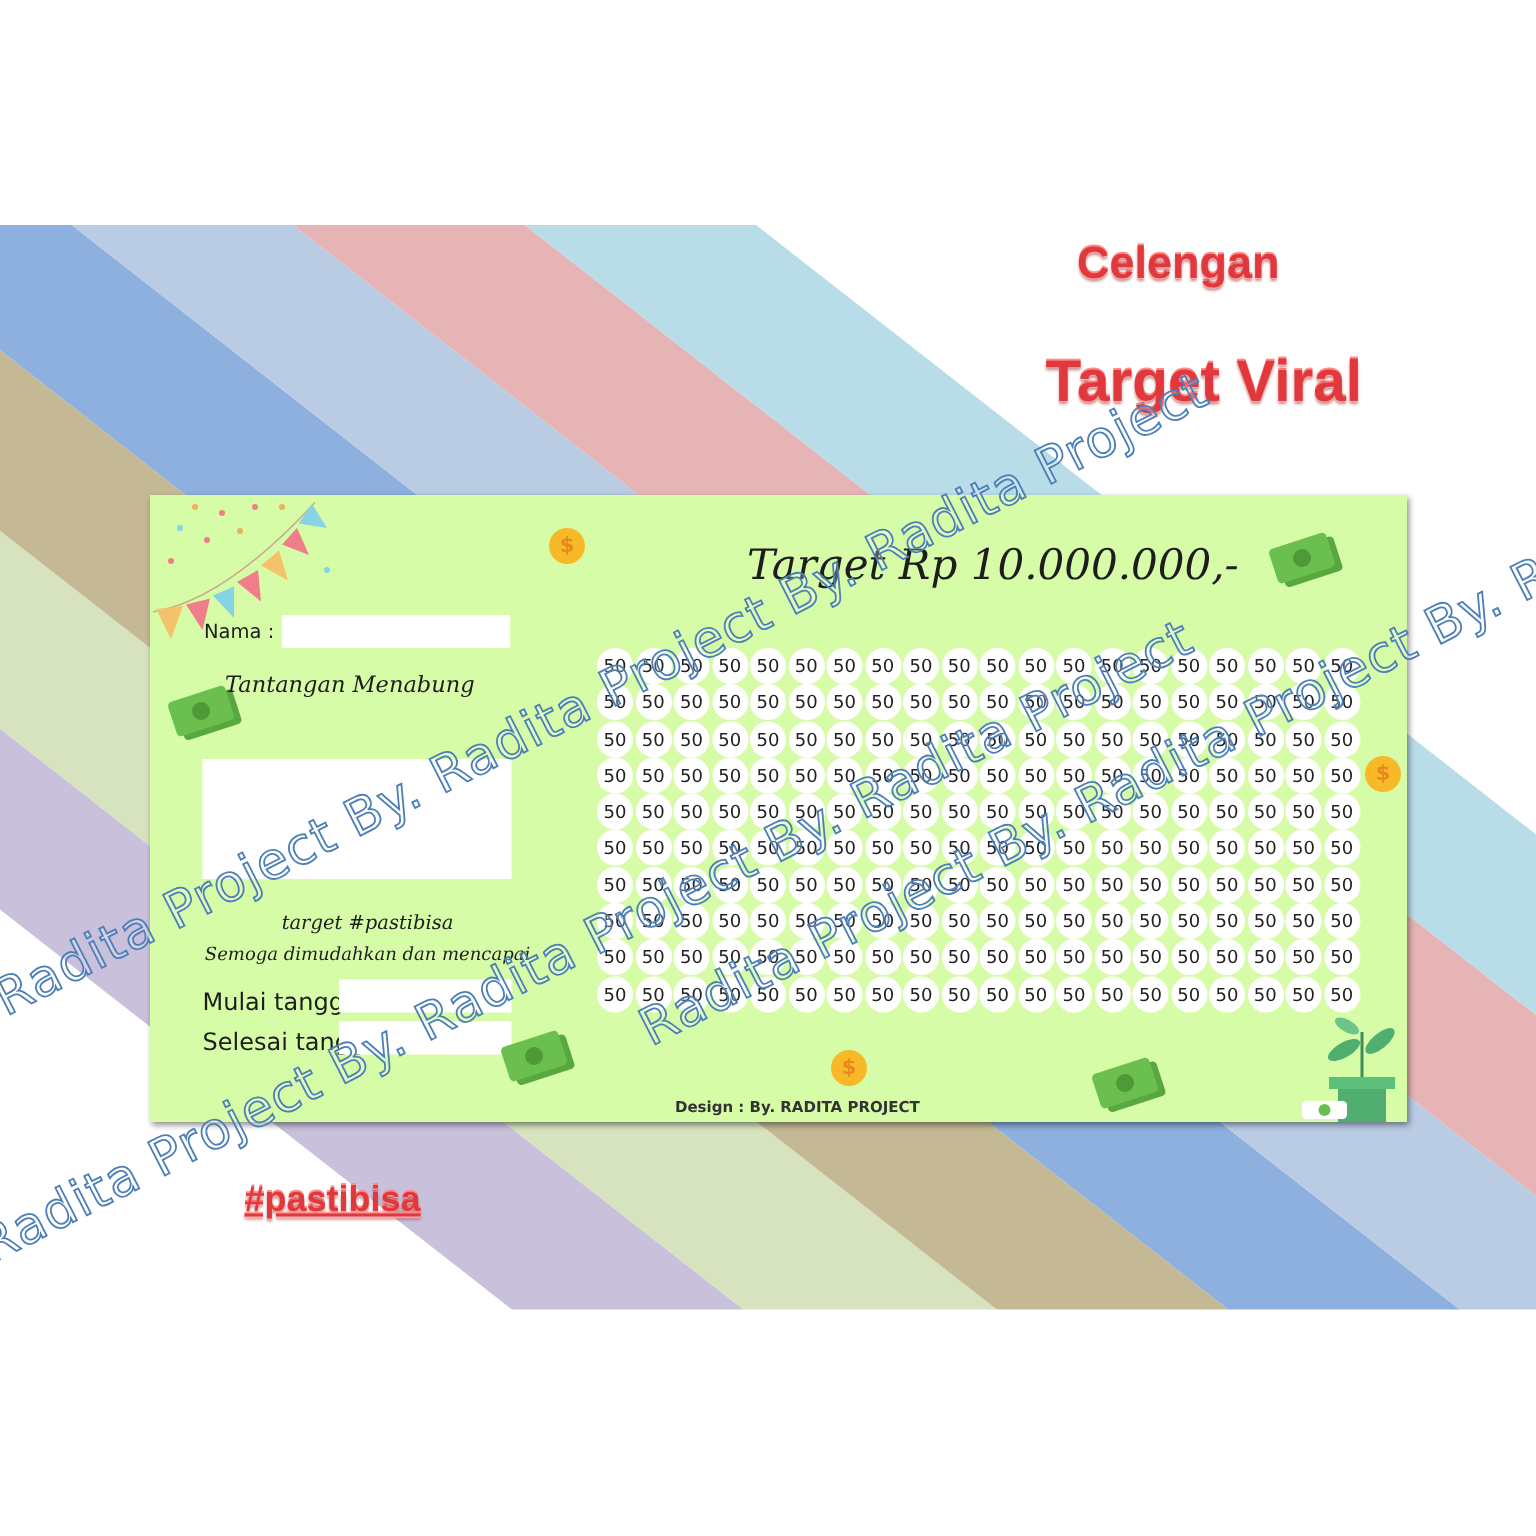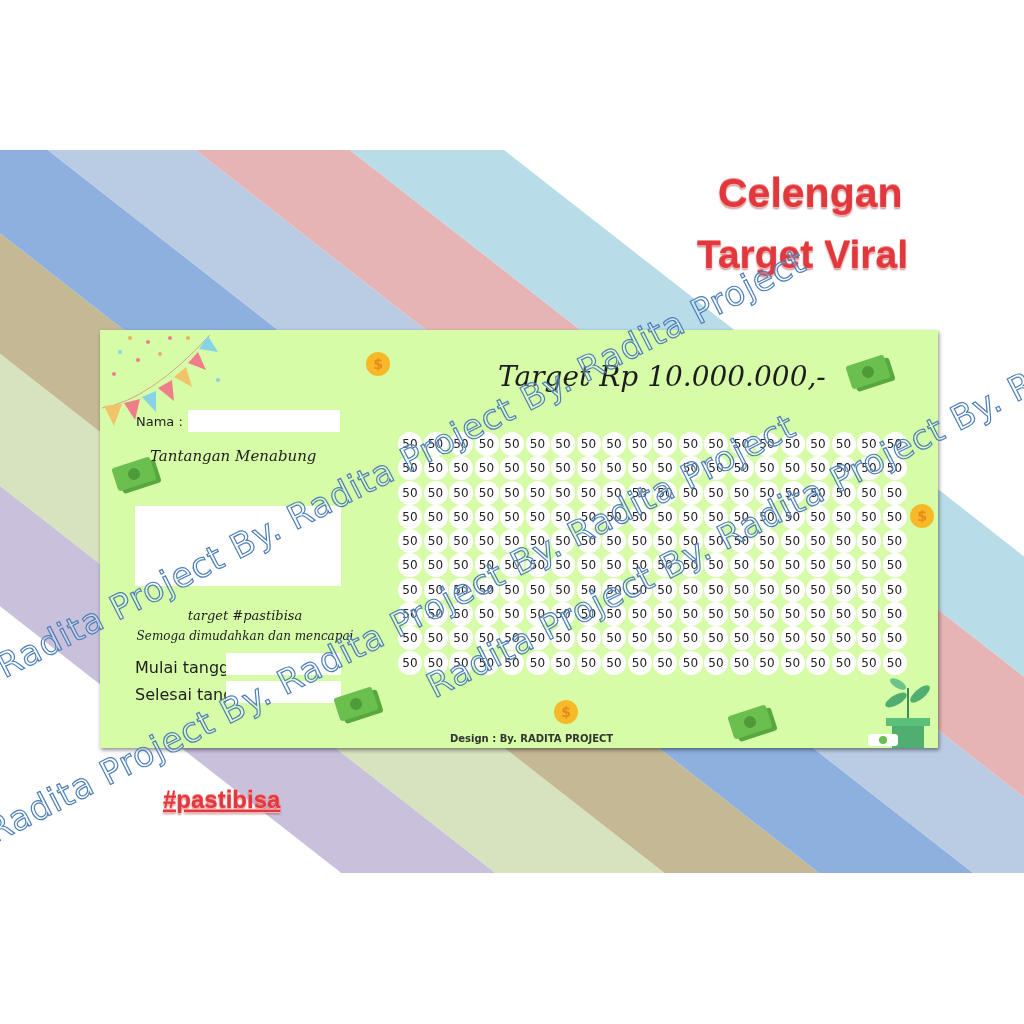--- a/index.html
+++ b/index.html
@@ -2,21 +2,21 @@
 <html><head>
 <meta charset="utf-8">
 <style>
   html,body{margin:0;padding:0;}
   body{width:1024px;height:1024px;background:#ffffff;position:relative;overflow:hidden;font-family:"DejaVu Sans",sans-serif;}
   .stripe-band{position:absolute;left:0;top:150px;width:1024px;height:723px;overflow:hidden;}
   .stripes{position:absolute;left:-600px;top:-700px;width:2400px;height:2400px;transform:rotate(-52deg);transform-origin:1200px 1200px;display:flex;flex-direction:row;}
   .stripes .s{height:100%;}
   .title{position:absolute;font-family:"Liberation Sans",sans-serif;font-weight:bold;color:#e0383c;
     text-shadow:0 1px 0 #ffb0b0, 0 2px 2px rgba(120,0,0,0.45), 0 -1px 0 #ff8a8a;}
-  .t1{left:718px;top:170px;font-size:41px;}
+  .t1{left:718px;top:159px;font-size:30px;}
   .t2{left:697px;top:233px;font-size:39px;}
   .hashtag{left:163px;top:786px;font-size:24px;text-decoration:underline;}
   .card{position:absolute;left:100px;top:330px;width:838px;height:418px;background:#d7fca8;box-shadow:1px 2px 4px rgba(0,0,0,0.45);}
   .script{font-family:"DejaVu Serif",serif;font-style:italic;color:#1d1d1d;}
   .lbl{position:absolute;font-family:"DejaVu Sans",sans-serif;font-size:16px;color:#1d1d1d;}
   .field{position:absolute;background:#ffffff;}
   .grid{position:absolute;left:298px;top:102px;display:grid;grid-template-columns:repeat(20,25.5px);grid-auto-rows:24.3px;}
   .coin{width:24px;height:24px;border-radius:50%;background:#ffffff;display:flex;align-items:center;justify-content:center;font-size:12px;color:#222;font-family:"DejaVu Sans",sans-serif;}
   .money{position:absolute;width:40px;height:24px;background:#6bbf4e;border-radius:3px;transform:rotate(-18deg);box-shadow:4px 4px 0 #58a83f;}
   .money::after{content:"";position:absolute;left:14px;top:6px;width:12px;height:12px;border-radius:50%;background:#4e9a38;}

